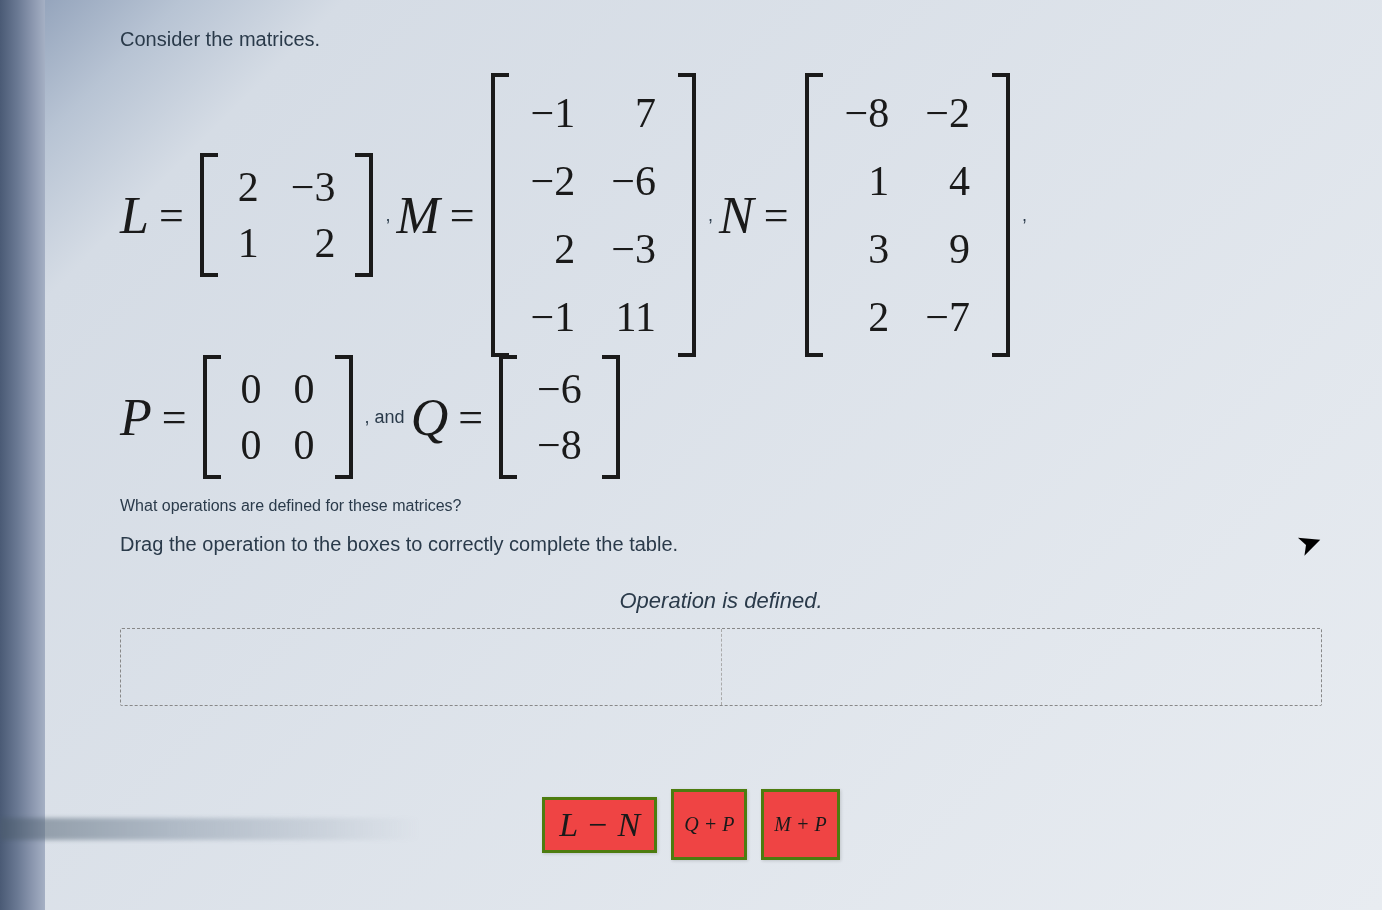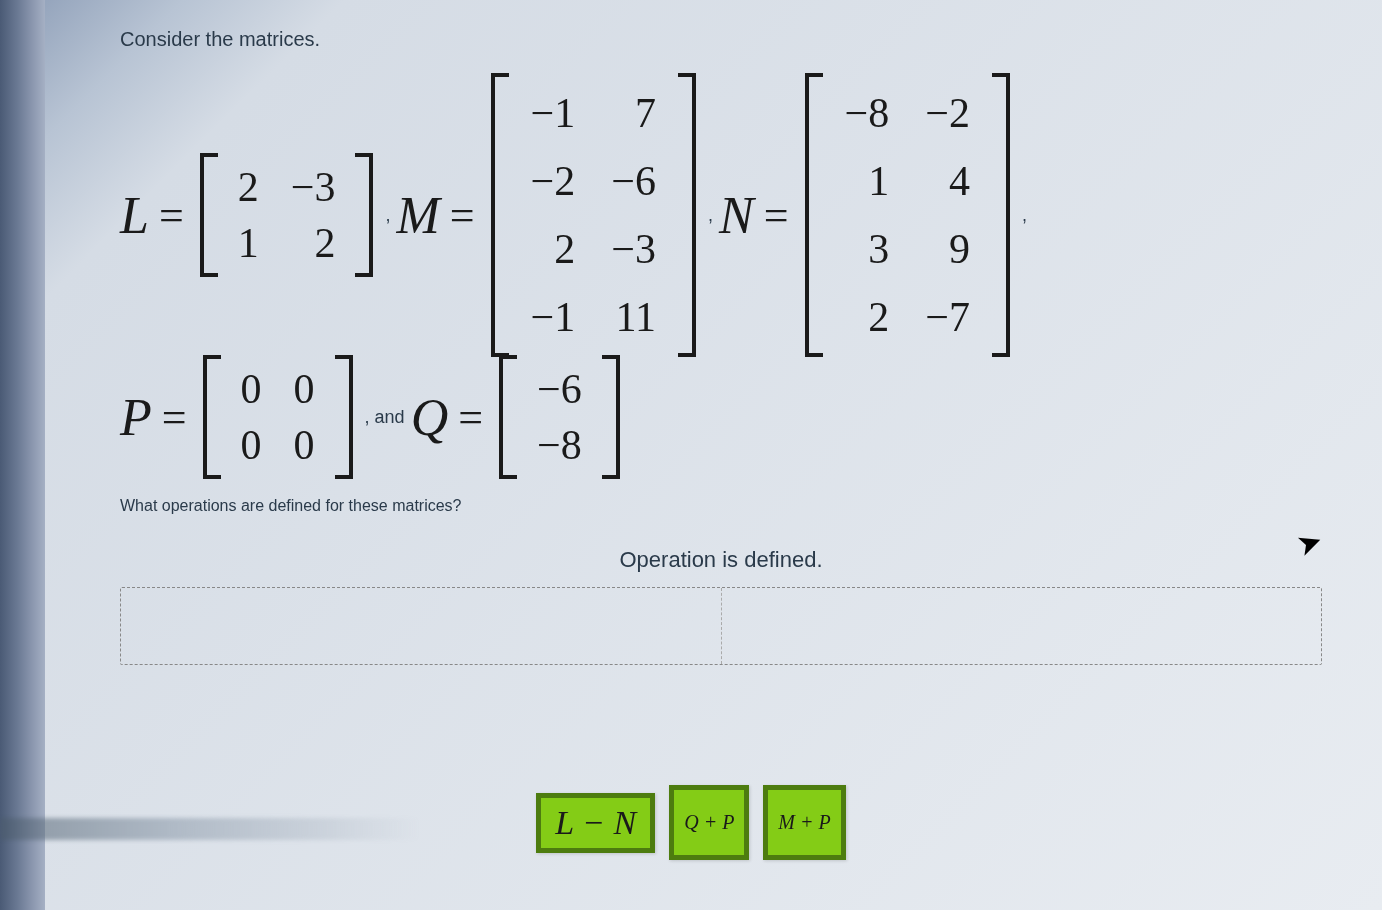--- a/index.html
+++ b/index.html
@@ -98,20 +98,21 @@
   }
   .instruct {
     font-size: 20px;
     color: #2a3a4a;
     margin-top: 18px;
   }
   .table-area {
     display: flex;
     margin-top: 32px;
     gap: 0;
+    font-style: italic;
   }
   .col {
     flex: 1;
     text-align: center;
   }
   .col-header {
     font-size: 22px;
     color: #2a3a4a;
     padding-bottom: 10px;
   }
@@ -132,22 +133,22 @@
     bottom: 50px;
     left: 0;
     right: 0;
     display: flex;
     justify-content: center;
     align-items: center;
     gap: 14px;
     font-family: "Times New Roman", serif;
   }
   .drag-item {
-    background: #84cc16;
-    border: 5px solid #4d7c0f;
+    background: #ef4444;
+    border: 3px solid #4d7c0f;
     padding: 6px 14px;
     font-size: 34px;
     font-style: italic;
     color: #1a1a1a;
     box-shadow: 1px 1px 3px rgba(0,0,0,0.15);
     cursor: grab;
   }
   .drag-item.small {
     font-size: 20px;
     font-style: italic;
@@ -254,20 +255,21 @@
       <span class="bracket-l"></span>
       <span class="mcells" style="grid-template-columns:repeat(1,auto);">
         <span>−6</span>
         <span>−8</span>
       </span>
       <span class="bracket-r"></span>
     </span>
   </div>
 
   <div class="question">What operations are defined for these matrices?</div>
+  <div class="instruct">Drag the operation to the boxes to correctly complete the table.</div>
 
   <div class="table-area">
     <div class="col">
       <div class="col-header">Operation is defined.</div>
     </div>
   </div>
   <div class="drop-row">
     <div class="half"></div>
     <div class="half"></div>
   </div>

